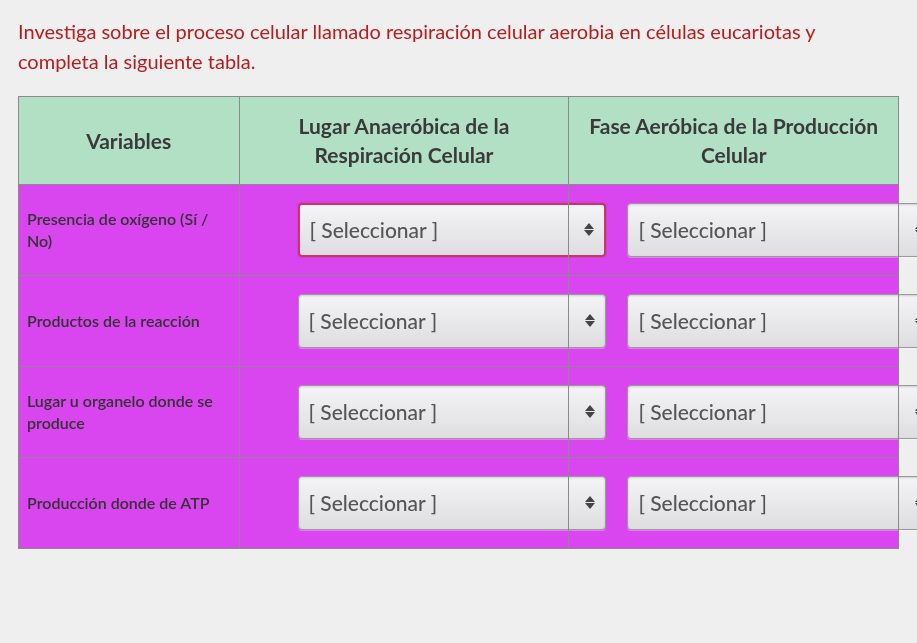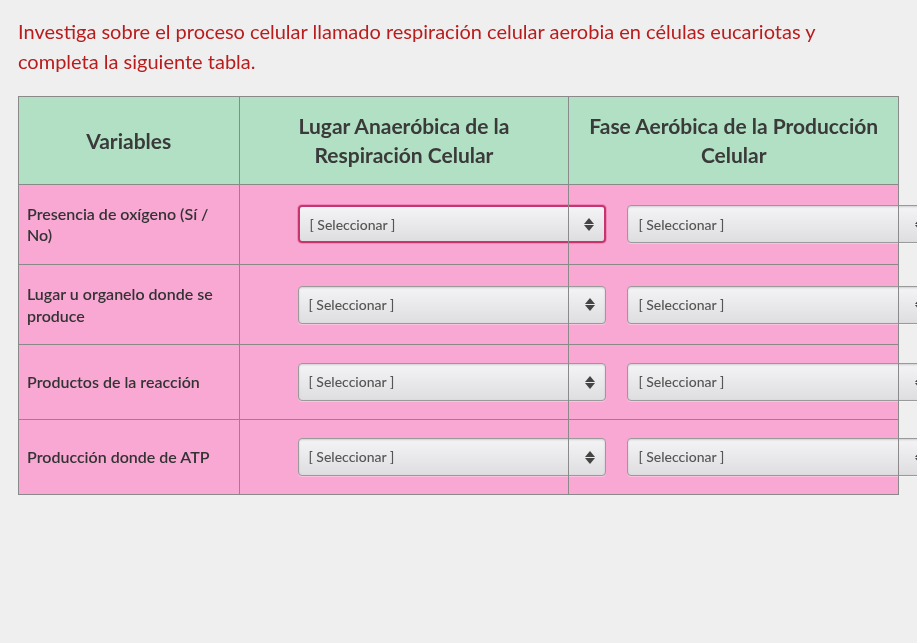--- a/index.html
+++ b/index.html
@@ -13,21 +13,21 @@
     }
     .instruction {
       margin-bottom: 20px;
       color: #b91c1c;
       font-size: 20px;
       line-height: 1.5;
     }
     table {
       width: 100%;
       border-collapse: collapse;
-      background: #f9a8d4;
+      background: #d946ef;
       padding-left: 25px;
     }
     th, td {
       border: 1px solid #8a8a8a;
       padding: 0;
       vertical-align: middle;
     }
     th {
       background: #b1e0c4;
       font-weight: 700;
@@ -49,29 +49,29 @@
     .cell {
       padding: 18px 10px;
       text-align: left;
     }
     .select-box {
       display: flex;
       align-items: center;
       justify-content: space-between;
       width: 100%;
       min-width: 260px;
-      height: 38px;
+      height: 54px;
       padding: 0 10px;
       background: linear-gradient(#f4f3f5, #dedde0);
       border: 1px solid #9a9a9a;
       border-radius: 4px;
       box-shadow: 0 1px 2px rgba(0,0,0,.15) inset, 0 1px 0 rgba(255,255,255,.3);
       cursor: pointer;
       color: #555;
-      font-size: 14px;
+      font-size: 21px;
       font-weight: 500;
       margin-left: 48px;
     }
     .select-box.focused {
       border: 2px solid #c7356f;
       box-shadow: 0 0 0 1px #c7356f44;
     }
     .caret {
       display: inline-flex;
       flex-direction: column;
@@ -119,51 +119,51 @@
               </svg>
             <svg width="10" height="6" viewBox="0 0 10 6">
                 <polygon points="0,0 10,0 5,6" fill="#444"></polygon>
               </svg>
           </span>
         </div>
       </td>
     </tr>
 
     <tr>
+      <td class="row-label">Productos de la reacción</td>
+      <td class="cell">
+        <div class="select-box">
+          <span>[ Seleccionar ]</span>
+          <span class="caret">
+            <svg width="10" height="6" viewBox="0 0 10 6">
+                <polygon points="5,0 10,6 0,6" fill="#444"></polygon>
+              </svg>
+            <svg width="10" height="6" viewBox="0 0 10 6">
+                <polygon points="0,0 10,0 5,6" fill="#444"></polygon>
+              </svg>
+          </span>
+        </div>
+      </td>
+      <td class="cell">
+        <div class="select-box">
+          <span>[ Seleccionar ]</span>
+          <span class="caret">
+            <svg width="10" height="6" viewBox="0 0 10 6">
+                <polygon points="5,0 10,6 0,6" fill="#444"></polygon>
+              </svg>
+            <svg width="10" height="6" viewBox="0 0 10 6">
+                <polygon points="0,0 10,0 5,6" fill="#444"></polygon>
+              </svg>
+          </span>
+        </div>
+      </td>
+    </tr>
+
+    <tr>
       <td class="row-label">Lugar u organelo donde se produce</td>
-      <td class="cell">
-        <div class="select-box">
-          <span>[ Seleccionar ]</span>
-          <span class="caret">
-            <svg width="10" height="6" viewBox="0 0 10 6">
-                <polygon points="5,0 10,6 0,6" fill="#444"></polygon>
-              </svg>
-            <svg width="10" height="6" viewBox="0 0 10 6">
-                <polygon points="0,0 10,0 5,6" fill="#444"></polygon>
-              </svg>
-          </span>
-        </div>
-      </td>
-      <td class="cell">
-        <div class="select-box">
-          <span>[ Seleccionar ]</span>
-          <span class="caret">
-            <svg width="10" height="6" viewBox="0 0 10 6">
-                <polygon points="5,0 10,6 0,6" fill="#444"></polygon>
-              </svg>
-            <svg width="10" height="6" viewBox="0 0 10 6">
-                <polygon points="0,0 10,0 5,6" fill="#444"></polygon>
-              </svg>
-          </span>
-        </div>
-      </td>
-    </tr>
-
-    <tr>
-      <td class="row-label">Productos de la reacción</td>
       <td class="cell">
         <div class="select-box">
           <span>[ Seleccionar ]</span>
           <span class="caret">
             <svg width="10" height="6" viewBox="0 0 10 6">
                 <polygon points="5,0 10,6 0,6" fill="#444"></polygon>
               </svg>
             <svg width="10" height="6" viewBox="0 0 10 6">
                 <polygon points="0,0 10,0 5,6" fill="#444"></polygon>
               </svg>

